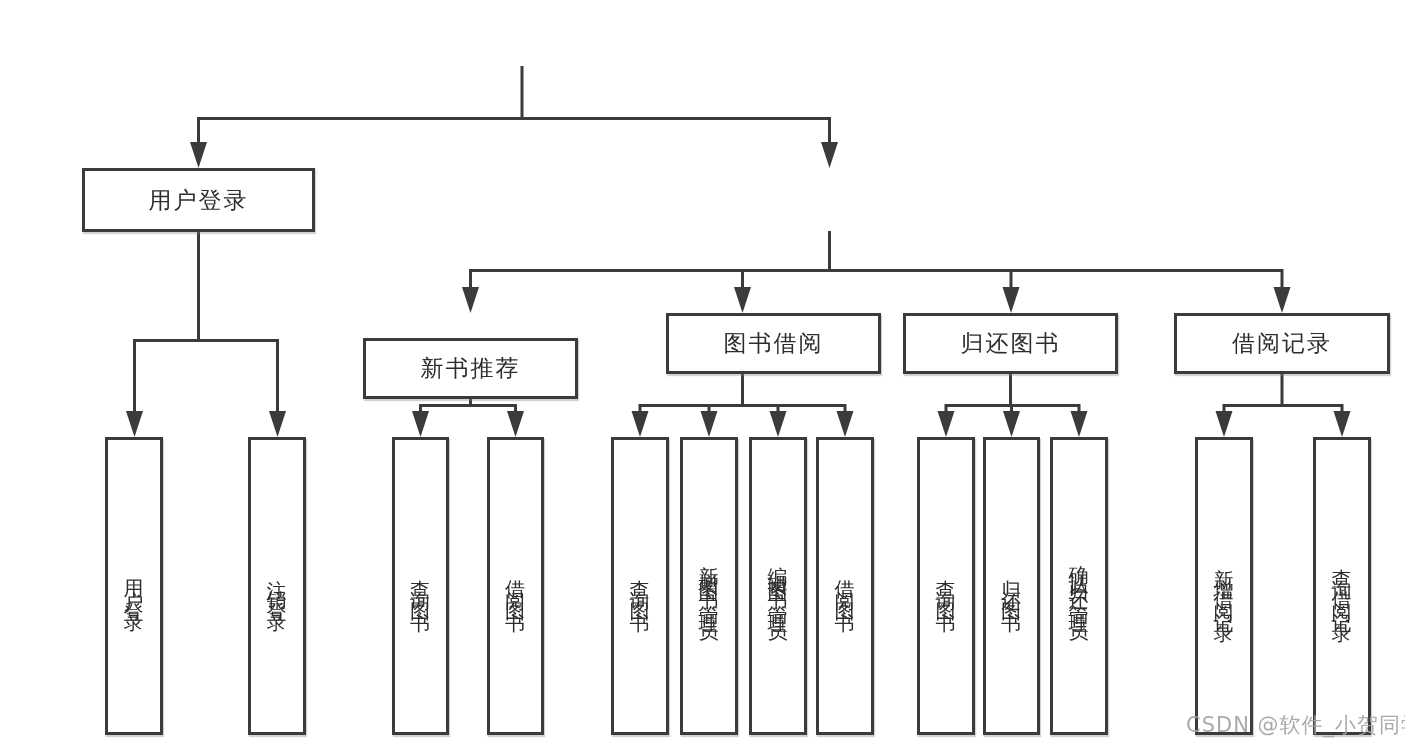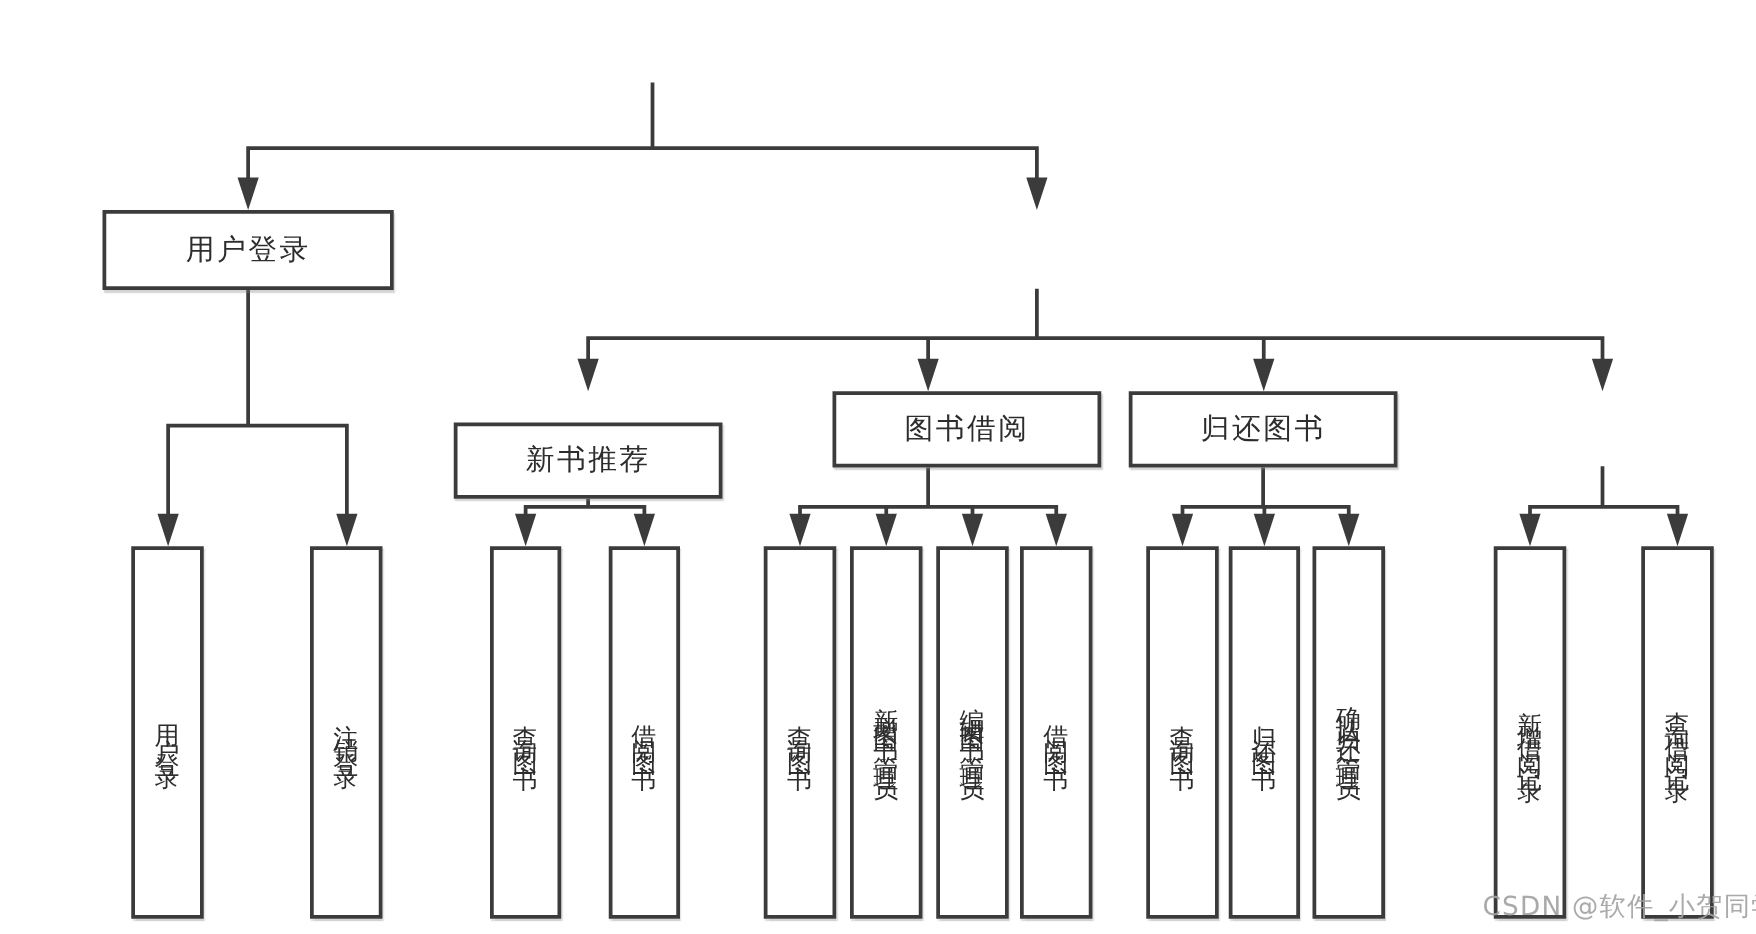--- a/index.html
+++ b/index.html
@@ -108,20 +108,23 @@
 
   <div class="hbox n-l3a">
     <span class="lbl">新书推荐</span>
   </div>
   <div class="hbox n-l3b">
     <span class="lbl">图书借阅</span>
   </div>
   <div class="hbox n-l3c">
     <span class="lbl">归还图书</span>
   </div>
+  <div class="hbox n-l3d">
+    <span class="lbl">借阅记录</span>
+  </div>
 
   <div class="vbox lf l1">
     <span class="vtext">用户登录</span>
   </div>
   <div class="vbox lf l2">
     <span class="vtext">注销登录</span>
   </div>
   <div class="vbox lf l3">
     <span class="vtext">查询图书</span>
   </div>

